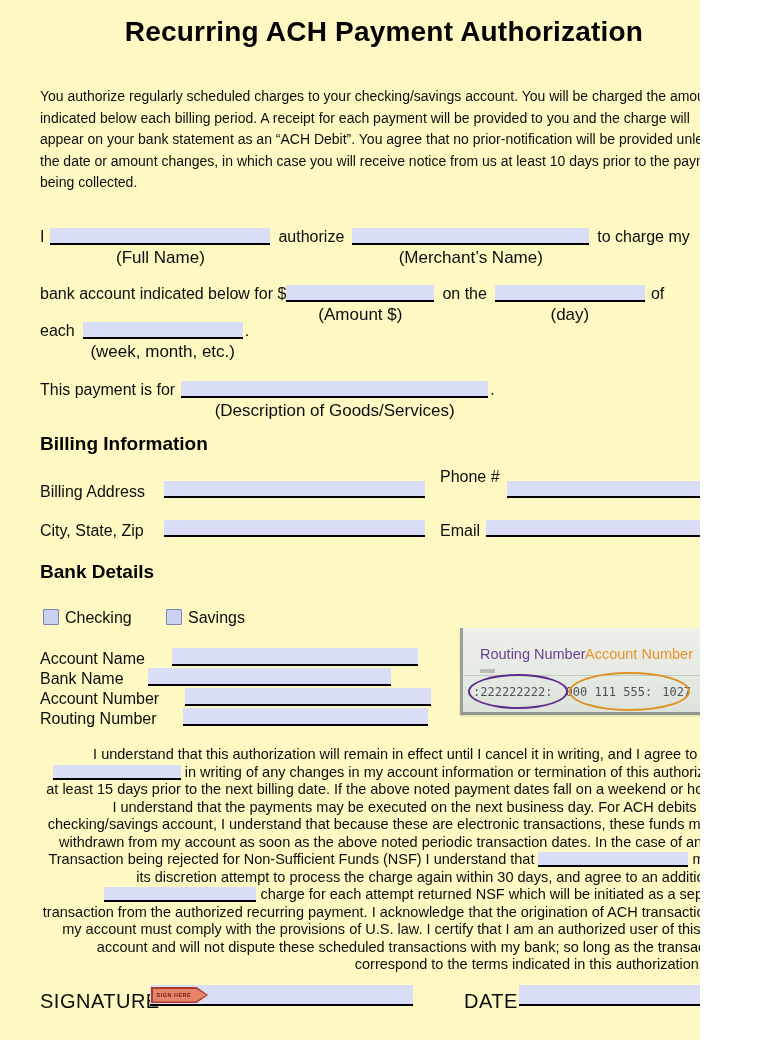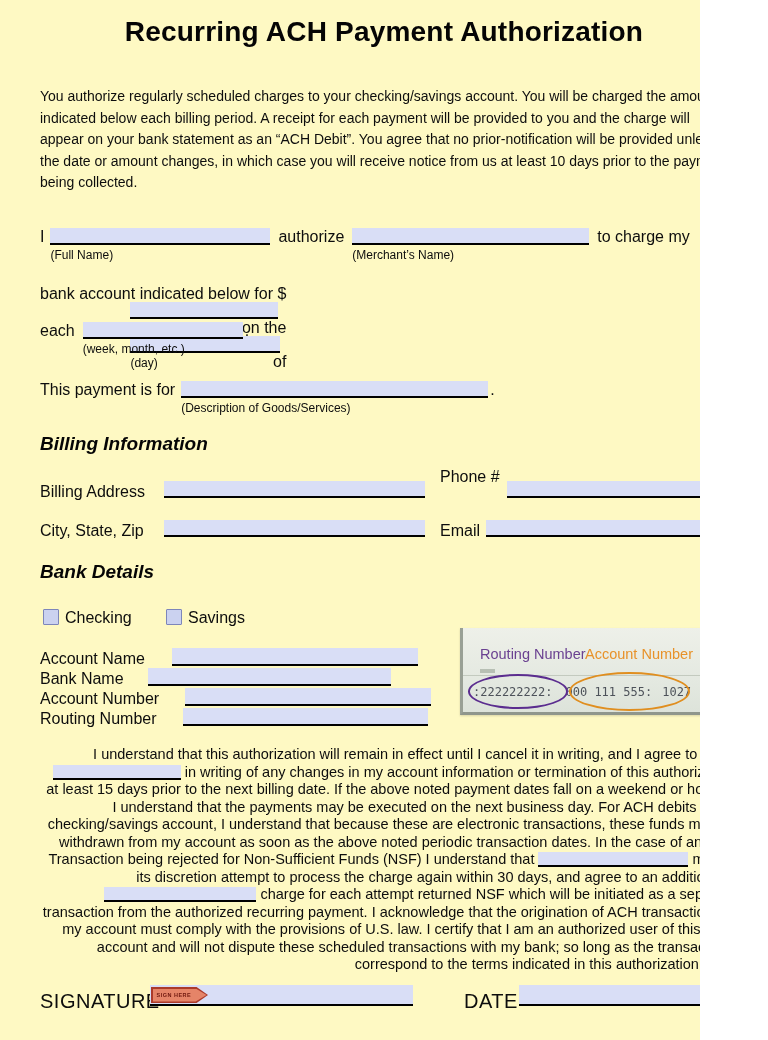--- a/index.html
+++ b/index.html
@@ -29,28 +29,28 @@
     font-size:16px;white-space:nowrap;
   }
   .row .t{line-height:17px;}
   .fw{position:relative;display:inline-block;}
   .field{
     display:block;height:15px;background:var(--lav);
     border-bottom:2px solid var(--line);
   }
   .sublabel{
     position:absolute;top:20px;left:0;right:0;
-    font-size:12px;color:#0d0d0d;white-space:nowrap;
+    text-align:center;font-size:17px;color:#0d0d0d;white-space:nowrap;
   }
   .lbl{position:absolute;font-size:16px;white-space:nowrap;}
   .fieldabs{
     position:absolute;height:15px;background:var(--lav);
     border-bottom:2px solid var(--line);
   }
-  .heading{position:absolute;font-size:19px;font-weight:bold;color:#050505;font-style:italic;}
+  .heading{position:absolute;font-size:19px;font-weight:bold;color:#050505;}
   .checkbox{
     position:absolute;width:14px;height:14px;
     background:#cbd2f0;border:1.6px solid #7d86ba;border-radius:1px;
   }
   
   .check{
     position:absolute;left:460px;top:628px;width:298px;height:84px;
     background:linear-gradient(180deg,#eef0e9 0%,#e4e9e1 60%,#dde3da 100%);
     border-left:3px solid #99a095;
     border-bottom:3px solid #8f968c;
@@ -115,21 +115,21 @@
       <span class="sublabel">(Full Name)</span>
     </span>
     <span class="t">authorize</span>
     <span class="fw" style="width:237px;margin:0 8px;">
       <span class="field"></span>
       <span class="sublabel">(Merchant’s Name)</span>
     </span>
     <span class="t">to charge my</span>
   </div>
 
-  <div class="row" style="left:40px;top:285px;flex-direction:column;">
+  <div class="row" style="left:40px;top:285px;">
     <span class="t">bank account indicated below for $</span>
     <span class="fw" style="width:148px;margin:0 8px 0 0;">
       <span class="field"></span>
       <span class="sublabel">(Amount $)</span>
     </span>
     <span class="t">on the</span>
     <span class="fw" style="width:150px;margin:0 6px 0 8px;">
       <span class="field"></span>
       <span class="sublabel">(day)</span>
     </span>

